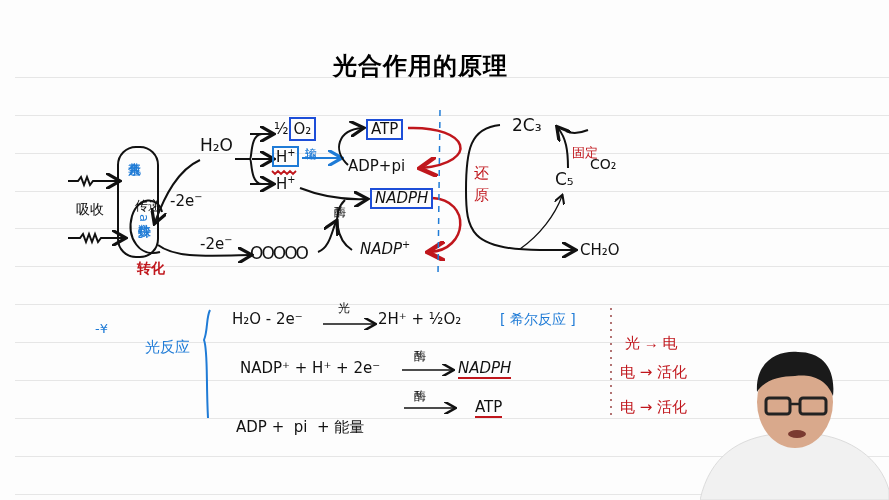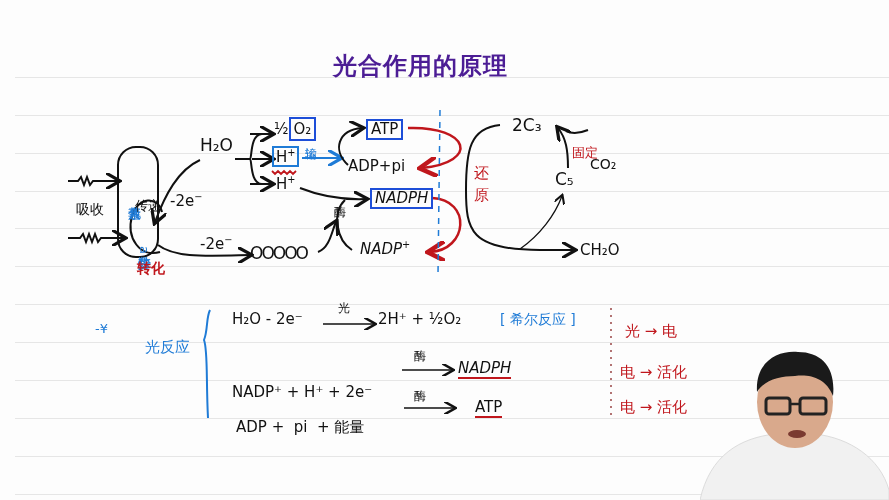--- a/index.html
+++ b/index.html
@@ -6,25 +6,25 @@
     body {
       width: 889px; height: 500px; overflow: hidden;
       background: #fdfdfd; position: relative;
       font-family: "DejaVu Sans", sans-serif;
     }
     .ruled { position: absolute; left: 15px; right: 0; height: 1px; background: #e6e6e6; }
     .t { position: absolute; white-space: nowrap; line-height: 1; }
     .blk { color: #111; }
     .red { color: #c0161c; }
     .blue { color: #1f7bd6; }
-    .title { font-size: 24px; font-weight: bold; letter-spacing: 1px; color:#4c1d95; }
+    .title { font-size: 24px; font-weight: bold; letter-spacing: 1px; color:#000000; }
     .f17 { font-size: 17px; }
     .f15 { font-size: 15px; }
     .f14 { font-size: 14px; }
-    .f13 { font-size: 13px; text-align: right; }
+    .f13 { font-size: 13px; }
     .f12 { font-size: 12px; }
     .box-red { border: 2px solid #1d4ed8; padding: 1px 3px; }
     .box-blue { border: 2px solid #1f7bd6; padding: 0 2px; }
     sup, sub { font-size: 65%; }
     .underline-red { border-bottom: 2px solid #c0161c; padding-bottom: 1px; }
     svg.overlay { position: absolute; left: 0; top: 0; }
     .vert { writing-mode: vertical-rl; }
     #presenter { position: absolute; left: 700px; top: 340px; width: 189px; height: 160px; }
   </style>
 </head>
@@ -140,25 +140,25 @@
 <div class="t blk f15" style="left:580px; top:243px;">CH₂O</div>
 
 <div class="t blue f13" style="left:95px; top:322px;">-¥</div>
 <div class="t blue f15" style="left:145px; top:320px;margin-top:20px;">光反应</div>
 
 <div>
   <div class="t blk f15" style="left:232px; top:312px;">H₂O - 2e⁻</div>
   <div class="t blk f12" style="left:338px; top:302px;">光</div>
   <div class="t blk f15" style="left:378px; top:312px;">2H⁺ + ½O₂</div>
   <div class="t blue f14" style="left:500px; top:312px;">[ 希尔反应 ]</div>
-  <div class="t red f15" style="left:625px; top:324px;">光 → 电</div>
+  <div class="t red f15" style="left:625px; top:336px;font-family:Liberation Serif, serif;">光 → 电</div>
 </div>
 
 <div>
-  <div class="t blk f15" style="left:232px; top:361px;margin-top:24px;">NADP⁺ + H⁺ + 2e⁻</div>
+  <div class="t blk f15" style="left:240px; top:361px;">NADP⁺ + H⁺ + 2e⁻</div>
   <div class="t blk f12" style="left:414px; top:350px;">酶</div>
   <div class="t blk f15 underline-red" style="left:458px; top:361px; font-style:italic;">NADPH</div>
   <div class="t red f15" style="left:620px; top:365px;">电 → 活化</div>
 </div>
 
 <div>
   <div class="t blk f15" style="left:236px; top:400px; white-space:pre;margin-top:20px;">ADP +  pi  + 能量</div>
   <div class="t blk f12" style="left:414px; top:390px;">酶</div>
   <div class="t blk f15 underline-red" style="left:475px; top:400px;">ATP</div>
   <div class="t red f15" style="left:620px; top:400px;">电 → 活化</div>

